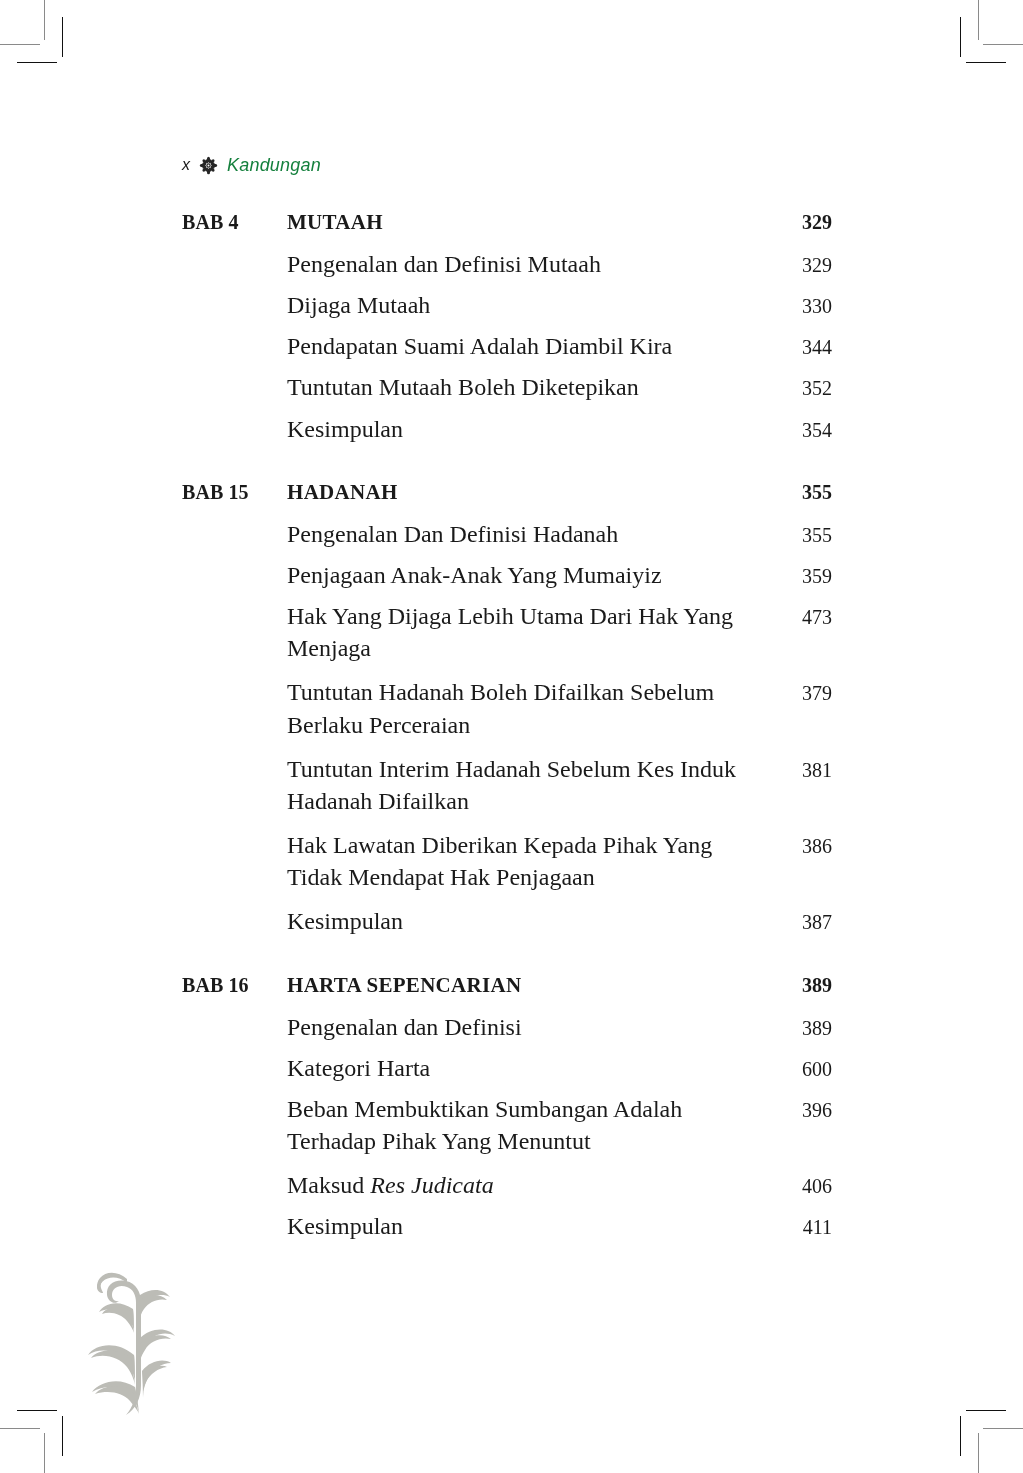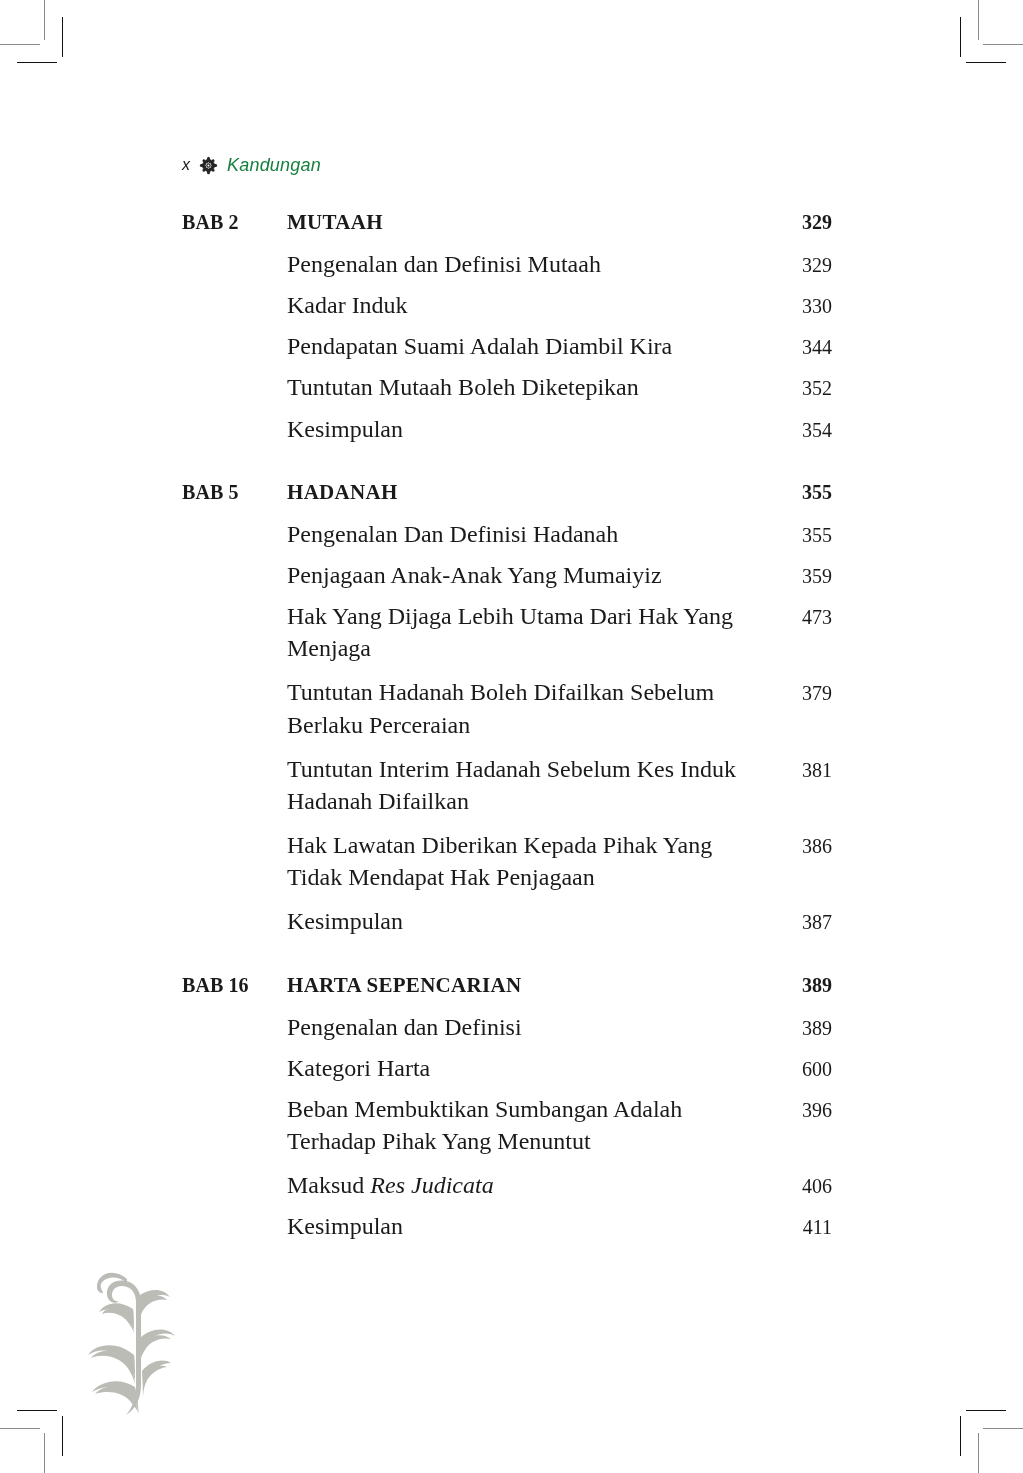--- a/index.html
+++ b/index.html
@@ -204,53 +204,53 @@
       </g>
     </g>
     <circle cx="20" cy="20" r="2.1" fill="#ffffff"></circle>
   </svg>
   <span class="rh-title">Kandungan</span>
 </div>
 
 <div class="toc" id="toc-root">
     <div class="chapter-block">
       <div class="chapter-head">
-        <span class="ch-label">BAB 2</span>
+        <span class="ch-label">BAB 4</span>
         <span class="ch-title">MUTAAH</span>
         <span class="ch-page">329</span>
       </div>
       <div class="entry">
         <span class="entry-spacer"></span>
         <span class="entry-title">Pengenalan dan Definisi Mutaah</span>
         <span class="entry-page">329</span>
       </div>
       <div class="entry">
         <span class="entry-spacer"></span>
-        <span class="entry-title">Kadar Induk</span>
+        <span class="entry-title">Dijaga Mutaah</span>
         <span class="entry-page">330</span>
       </div>
       <div class="entry">
         <span class="entry-spacer"></span>
         <span class="entry-title">Pendapatan Suami Adalah Diambil Kira</span>
         <span class="entry-page">344</span>
       </div>
       <div class="entry">
         <span class="entry-spacer"></span>
         <span class="entry-title">Tuntutan Mutaah Boleh Diketepikan</span>
         <span class="entry-page">352</span>
       </div>
       <div class="entry">
         <span class="entry-spacer"></span>
         <span class="entry-title">Kesimpulan</span>
         <span class="entry-page">354</span>
       </div>
     </div>
     <div class="chapter-block">
       <div class="chapter-head">
-        <span class="ch-label">BAB 5</span>
+        <span class="ch-label">BAB 15</span>
         <span class="ch-title">HADANAH</span>
         <span class="ch-page">355</span>
       </div>
       <div class="entry">
         <span class="entry-spacer"></span>
         <span class="entry-title">Pengenalan Dan Definisi Hadanah</span>
         <span class="entry-page">355</span>
       </div>
       <div class="entry">
         <span class="entry-spacer"></span>

